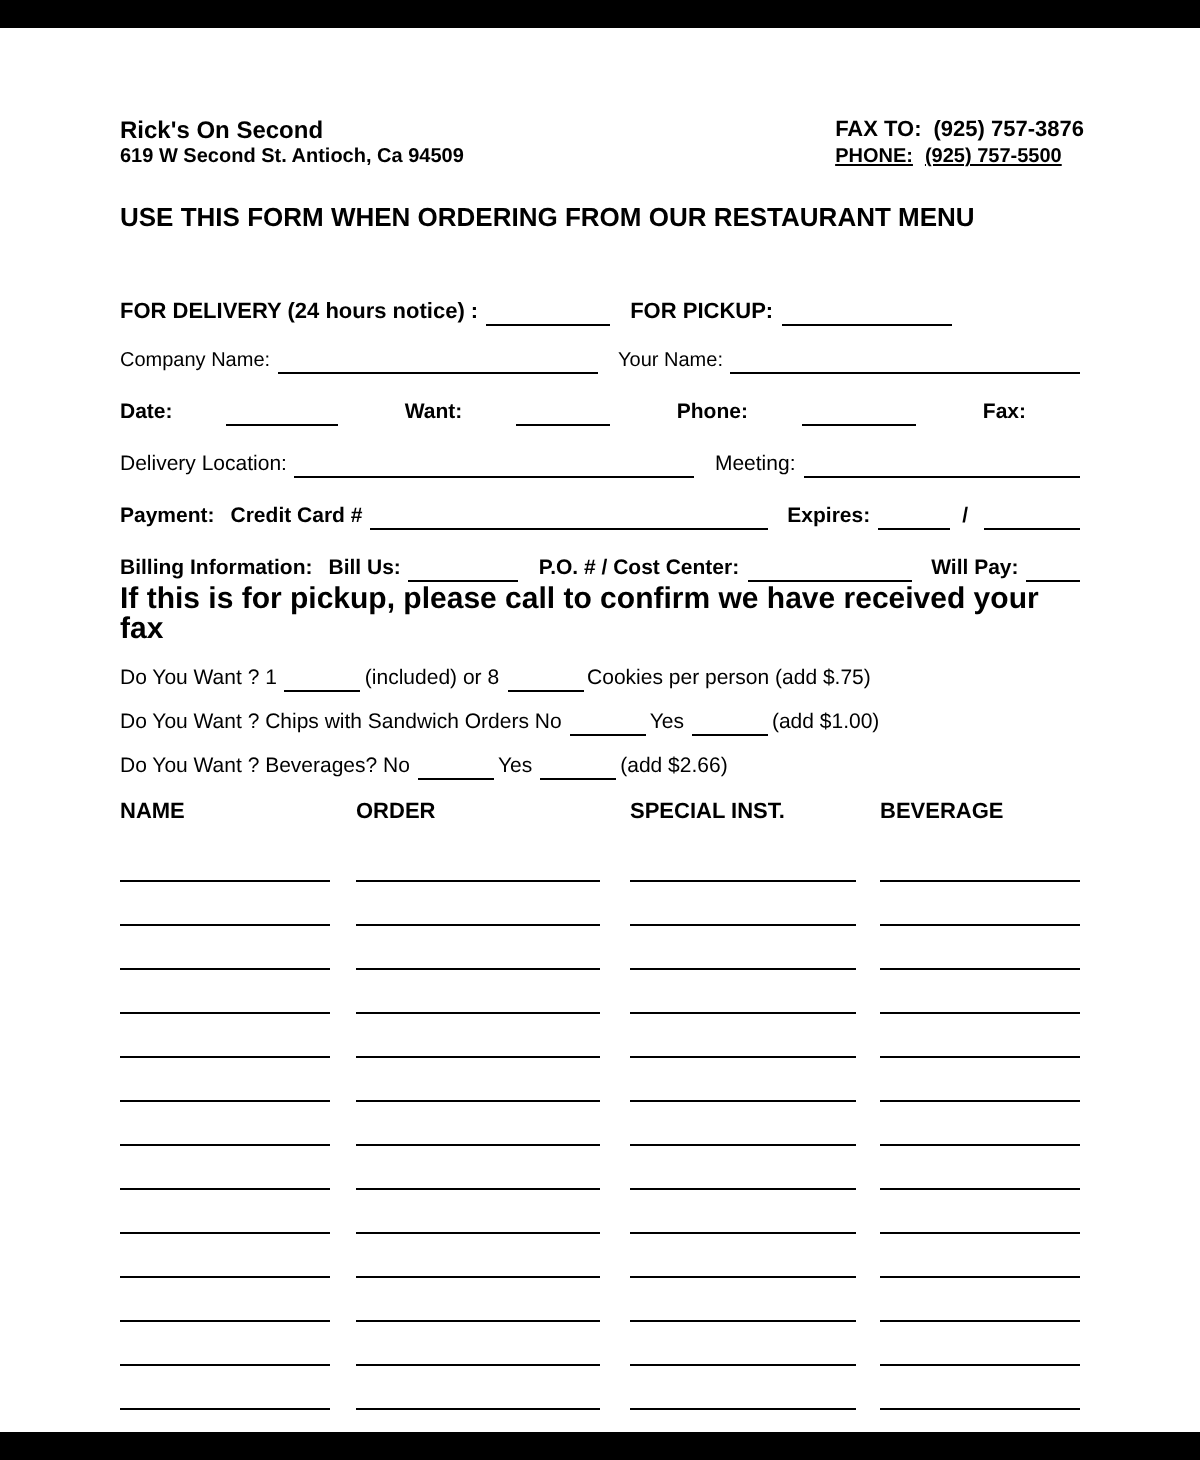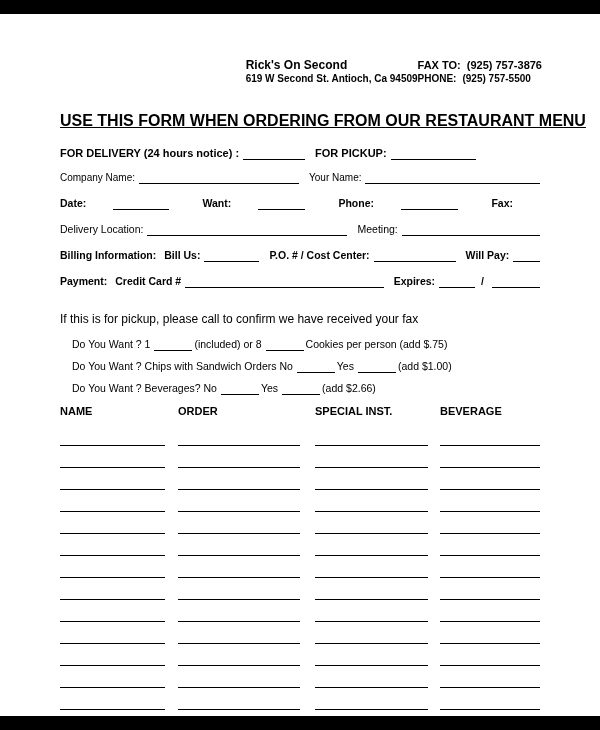--- a/index.html
+++ b/index.html
@@ -8,36 +8,36 @@
     width:600px; height:730px;
     font-family:"Liberation Sans", sans-serif;
     color:#000;
   }
   .page { position:relative; width:600px; height:730px; background:#fff; overflow:hidden; }
   .bar { position:absolute; left:0; width:600px; height:14px; background:#000; }
   .bar.top { top:0; }
   .bar.bottom { bottom:0; }
   .content { position:absolute; top:14px; left:60px; right:58px; }
 
-  .header-row { display:flex; justify-content:flex-end; margin-top:44px; }
+  .header-row { display:flex; justify-content:space-between; margin-top:44px; }
   .business-name { font-weight:bold; font-size:12px; line-height:14px; }
   .business-address { font-weight:bold; font-size:10px; line-height:13px; }
   .contact-fax { font-weight:bold; font-size:11px; line-height:14px; white-space:nowrap; }
-  .contact-phone { font-weight:bold; font-size:10px; line-height:13px; white-space:nowrap; }
+  .contact-phone { font-weight:bold; font-size:10px; line-height:13px; white-space:nowrap;text-decoration:underline; }
   .num { margin-left:6px; }
 
-  .title { margin-top:28px; font-weight:bold; font-size:16px; line-height:15px; text-decoration:underline; white-space:nowrap; }
+  .title { margin-top:16px; font-weight:bold; font-size:13px; line-height:15px; white-space:nowrap; }
 
   .form-row { display:flex; align-items:flex-end; white-space:nowrap; font-size:10.5px; line-height:13px; height:14px; }
   .bold { font-weight:bold; }
   .blank { display:inline-block; height:13px; border-bottom:1px solid #000; margin-left:4px; margin-right:2px; }
   .b-flex { flex:1; }
   .ml { margin-left:8px; }
 
-  .r-delivery { margin-top:18px; font-size:11px;align-items:center; }
+  .r-delivery { margin-top:33px; font-size:11px;align-items:center; }
   .b-delivery { width:62px; }
   .b-pickup { width:85px; }
 
   .r-company { margin-top:10px; font-size:10px; }
   .b-company { width:160px; }
 
   .r-date { margin-top:12px; font-size:10.5px;gap:23px; }
   .b-date { width:88px; }
   .b-time { width:74px; }
   .b-phone { width:90px; }
@@ -47,23 +47,23 @@
 
   .r-billing { margin-top:12px; font-size:10.5px; }
   .b-billus { width:55px; }
   .b-po { width:82px; }
 
   .r-payment { margin-top:12px; font-size:10.5px; }
   .b-exp1 { width:36px; }
   .b-exp2 { width:48px; }
   .slash { margin:0 4px; }
 
-  .pickup-note { margin-top:24px; font-weight:normal; font-size:12px; line-height:15px; }
-
-  .r-question { font-size:10.5px;margin-left:12px; }
+  .pickup-note { margin-top:1px; font-weight:bold; font-size:15px; line-height:15px; }
+
+  .r-question { font-size:10.5px; }
   .r-q1 { margin-top:10px; }
   .r-q2, .r-q3 { margin-top:8px; }
   .b-q { width:38px; }
 
   .table-grid { display:grid; grid-template-columns:118px 137px 125px 1fr; }
   .thead { margin-top:10px; font-weight:bold; font-size:11px; line-height:13px; }
   .table-rows { margin-top:6px; }
   .trow { display:grid; grid-template-columns:118px 137px 125px 1fr; height:22px; align-items:end; }
   .cell-blank { display:inline-block; height:1px; border-bottom:1px solid #000; }
   .col0 { width:105px; }
@@ -121,40 +121,40 @@
       <span class="blank b-flex"></span>
     </div>
 
     <div class="form-row r-location">
       <span>Delivery Location:</span>
       <span class="blank b-location"></span>
       <span class="ml">Meeting:</span>
       <span class="blank b-flex"></span>
     </div>
 
+    <div class="form-row r-payment bold">
+      <span>Payment:</span>
+      <span class="ml">Credit Card #</span>
+      <span class="blank b-flex"></span>
+      <span class="ml">Expires:</span>
+      <span class="blank b-exp1"></span>
+      <span class="slash">/</span>
+      <span class="blank b-exp2"></span>
+    </div>
+
     <div class="form-row r-billing bold">
       <span>Billing Information:</span>
       <span class="ml">Bill Us:</span>
       <span class="blank b-billus"></span>
       <span class="ml">P.O. # / Cost Center:</span>
       <span class="blank b-po"></span>
       <span class="ml">Will Pay:</span>
       <span class="blank b-flex"></span>
     </div>
 
-    <div class="form-row r-payment bold">
-      <span>Payment:</span>
-      <span class="ml">Credit Card #</span>
-      <span class="blank b-flex"></span>
-      <span class="ml">Expires:</span>
-      <span class="blank b-exp1"></span>
-      <span class="slash">/</span>
-      <span class="blank b-exp2"></span>
-    </div>
-
     <div class="pickup-note">If this is for pickup, please call to confirm we have received your fax</div>
 
     <div class="form-row r-question r-q1">
       <span>Do You Want ?  1</span>
       <span class="blank b-q"></span>
       <span>(included)   or  8</span>
       <span class="blank b-q"></span>
       <span>Cookies  per person (add $.75)</span>
     </div>
 

